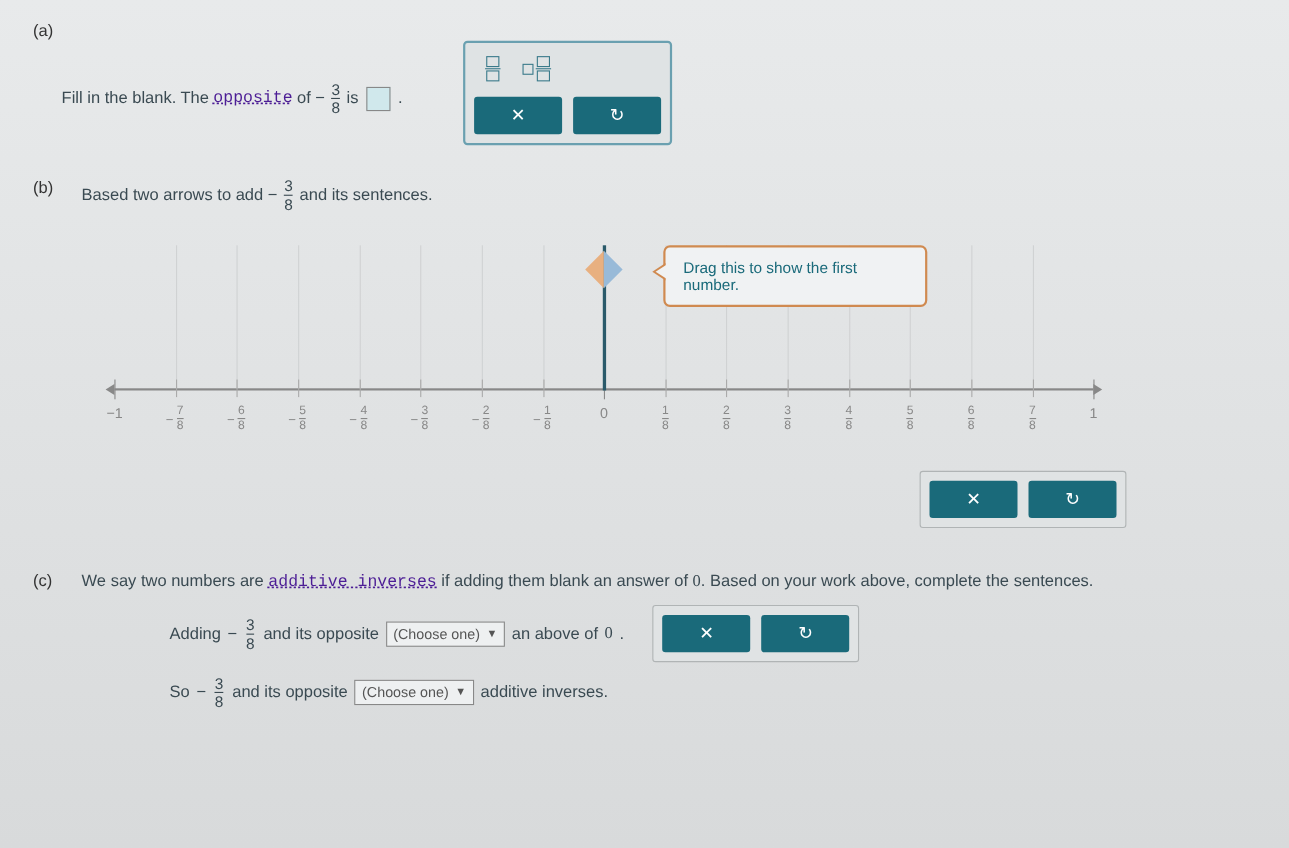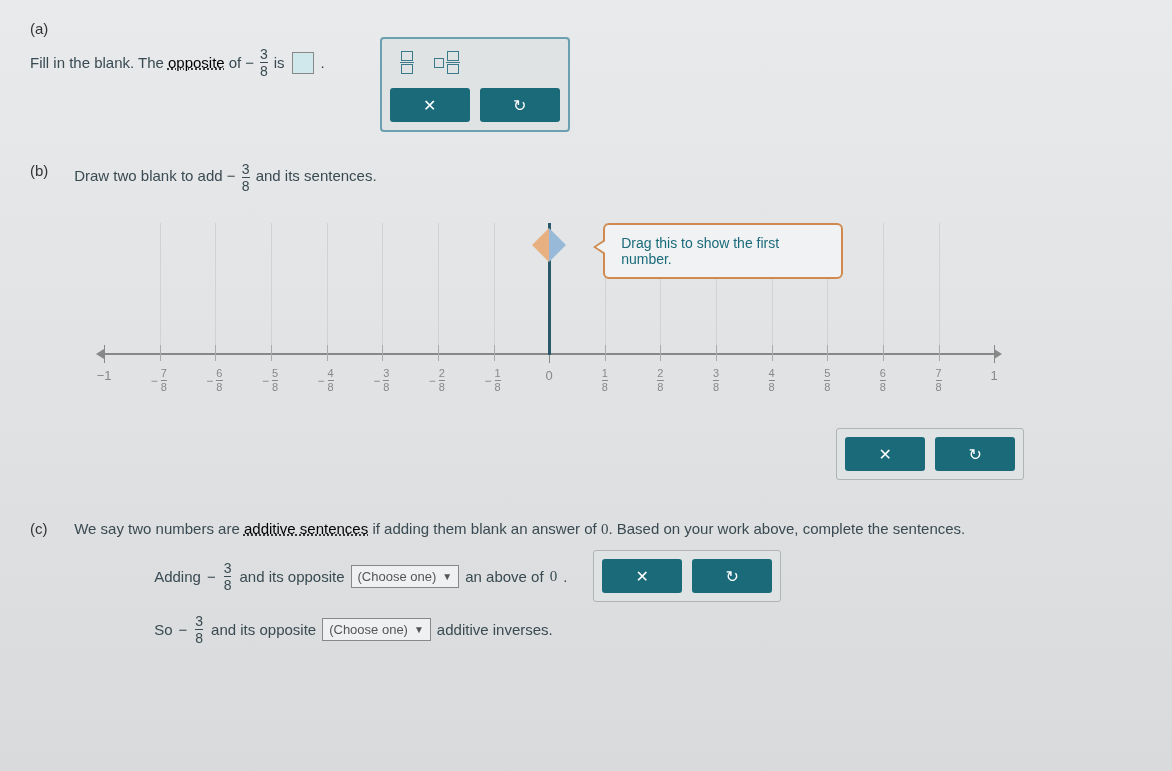--- a/index.html
+++ b/index.html
@@ -10,21 +10,21 @@
     background: linear-gradient(180deg, #e8eaeb 0%, #d8dadb 100%);
     color: #3a4a52;
     font-size: 15px;
     width: 1172px;
     height: 771px;
     overflow: hidden;
   }
   .part { margin-bottom: 30px; }
   .part-label { display: inline-block; width: 40px; vertical-align: top; font-weight: 500; color: #333; }
   .part-body { display: inline-block; vertical-align: top; }
-  .link-term { color: #000000; text-decoration: underline dotted; cursor: pointer; }
+  .link-term { color: #4c1d95; text-decoration: underline dotted; cursor: pointer; font-family: Liberation Mono, monospace; }
   .frac { display: inline-flex; flex-direction: column; align-items: center; vertical-align: middle; font-size: 14px; line-height: 1; margin: 0 2px; }
   .frac .line { border-top: 1px solid #3a4a52; width: 100%; margin: 1px 0; }
   .frac-small .num, .frac-small .den { font-size: 11px; color: #888; }
   .frac-small .line { border-color: #888; }
   .blank-box {
     display: inline-block;
     width: 22px;
     height: 22px;
     background: #d0e8ec;
     border: 1px solid #888;
@@ -105,21 +105,21 @@
   .bc-panel { float: right; margin-top: 15px; border: 1px solid #b0b4b5; background: #e0e3e4; padding: 8px; border-radius: 3px; }
   .select-box {
     display: inline-flex; align-items: center;
     border: 1px solid #888; background: #eef0f1;
     padding: 3px 6px; font-size: 13px; color: #555;
     cursor: pointer; gap: 6px; vertical-align: middle;
   }
   .select-box .caret { font-size: 10px; }
   .c-line { margin: 12px 0; display: flex; align-items: center; gap: 6px; flex-wrap: wrap; margin-left: 80px; }
   .zero-serif { font-family: Georgia, 'Times New Roman', serif; }
-  .part-a-flex { display: flex; align-items: flex-start; gap: 25px; }
+  .part-a-flex { display: flex; align-items: center; gap: 25px; margin-left: 26px; }
   .part-a-text { display: flex; align-items: center; gap: 4px; flex-wrap: wrap; padding-top: 10px; }
   .small-panel { border: 1px solid #b0b4b5; background: #e0e3e4; padding: 8px; border-radius: 3px; display: inline-flex; gap: 10px; vertical-align: middle; margin-left: 20px;}
 </style>
 </head>
 <body>
 
 <div class="part">
   <span class="part-label">(a)</span>
   <div class="part-body part-a-flex">
     <div class="part-a-text">
@@ -162,21 +162,21 @@
           <span>↻</span>
         </button>
       </div>
     </div>
   </div>
 </div>
 
 <div class="part">
   <span class="part-label">(b)</span>
   <div class="part-body">
-    <span>Draw two blank to add</span>
+    <span>Based two arrows to add</span>
     <span>−</span>
     <span class="frac">
       <span class="num">3</span>
       <span class="line"></span>
       <span class="den">8</span>
     </span>
     <span>and its sentences.</span>
 
     <div class="numberline-wrap">
       <div class="nl-axis"></div>
@@ -343,21 +343,21 @@
       </div>
     </div>
     <div style="clear:both"></div>
   </div>
 </div>
 
 <div class="part" style="margin-top:40px;">
   <span class="part-label">(c)</span>
   <div class="part-body" style="max-width:1050px;">
     <span>We say two numbers are</span>
-    <span class="link-term">additive sentences</span>
+    <span class="link-term">additive inverses</span>
     <span>if adding them blank an answer of</span>
     <span class="zero-serif">0</span><span>. Based on your work above, complete the sentences.</span>
 
     <div class="c-line">
       <span>Adding</span>
       <span>−</span>
       <span class="frac">
         <span class="num">3</span>
           <span class="line"></span>
           <span class="den">8</span>

